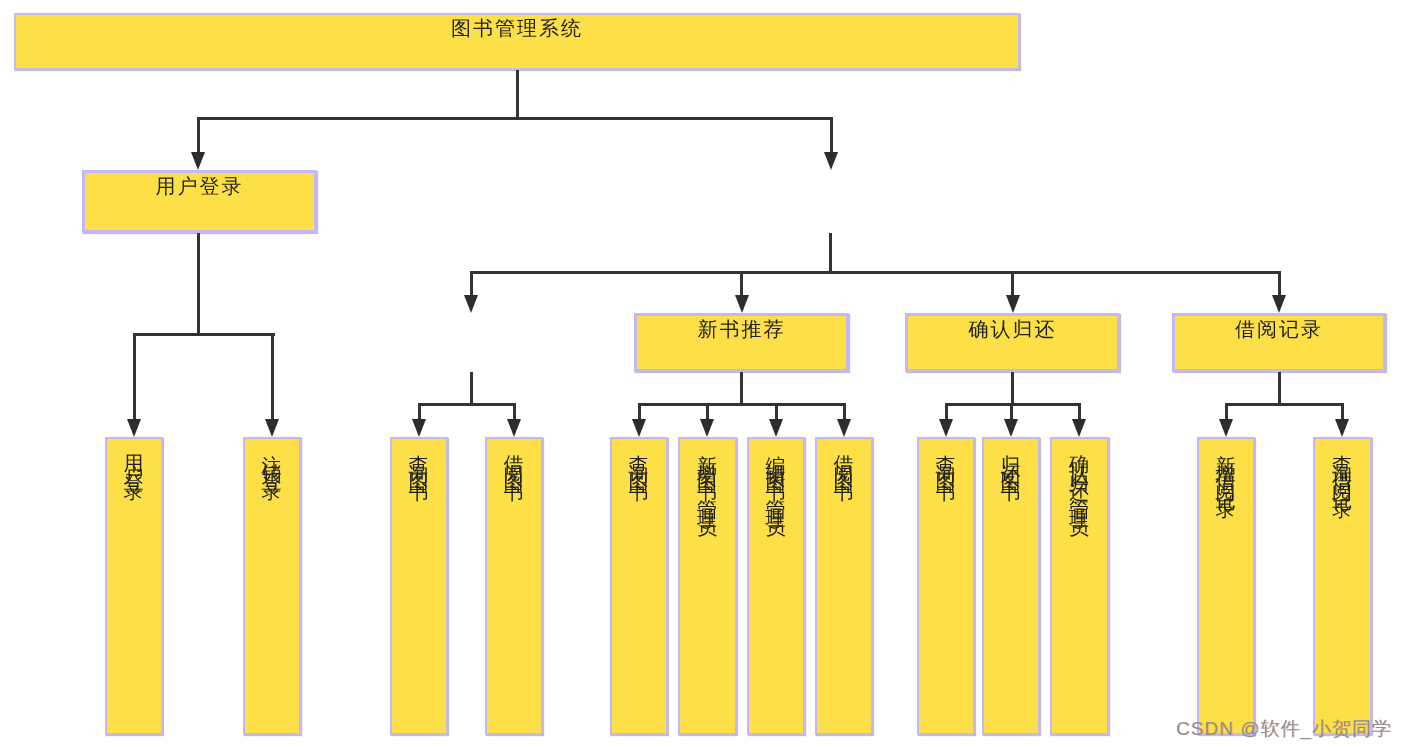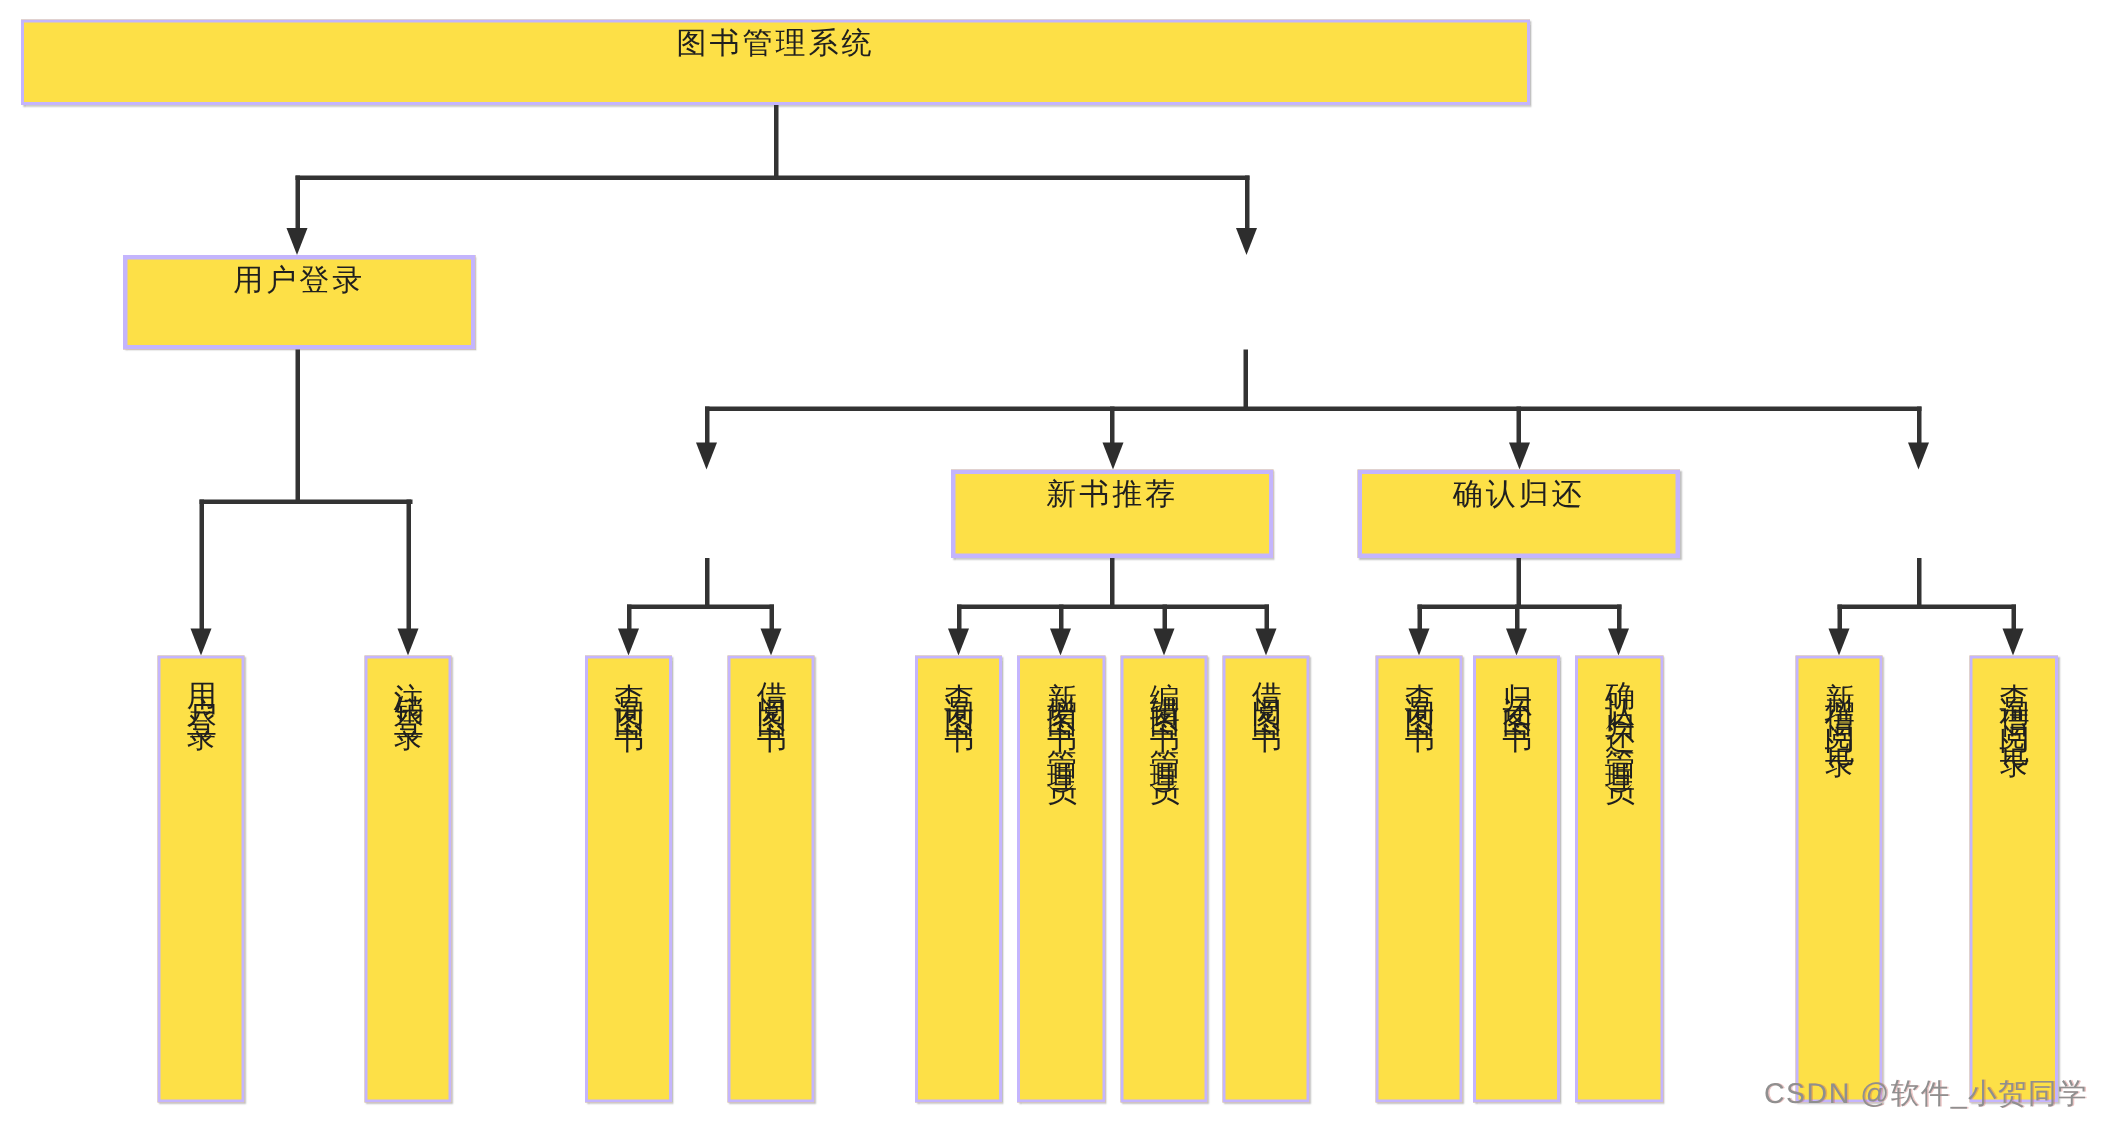--- a/index.html
+++ b/index.html
@@ -108,20 +108,23 @@
   <div class="ah" style="left:734.5px; top:295px;"></div>
   <div class="ah" style="left:1005.5px;top:295px;"></div>
   <div class="ah" style="left:1272px;  top:295px;"></div>
 
   <div class="box" style="left:634px; top:313px; width:215px; height:59px;">
     <span class="hlabel">新书推荐</span>
   </div>
   <div class="box" style="left:905px; top:313px; width:215px; height:59px;">
     <span class="hlabel">确认归还</span>
   </div>
+  <div class="box" style="left:1172px; top:313px; width:214px; height:59px;">
+    <span class="hlabel">借阅记录</span>
+  </div>
 
   <div class="vl" style="left:469.5px; top:372px; height:34px;"></div>
   <div class="hl" style="left:417.5px; top:403px; width:98px;"></div>
   <div class="vl" style="left:417.5px; top:403px; height:18px;"></div>
   <div class="vl" style="left:512.5px; top:403px; height:18px;"></div>
   <div class="ah" style="left:412px; top:419px;"></div>
   <div class="ah" style="left:507px; top:419px;"></div>
 
   <div class="vl" style="left:740px;   top:372px; height:34px;"></div>
   <div class="hl" style="left:637.5px; top:403px; width:208px;"></div>

